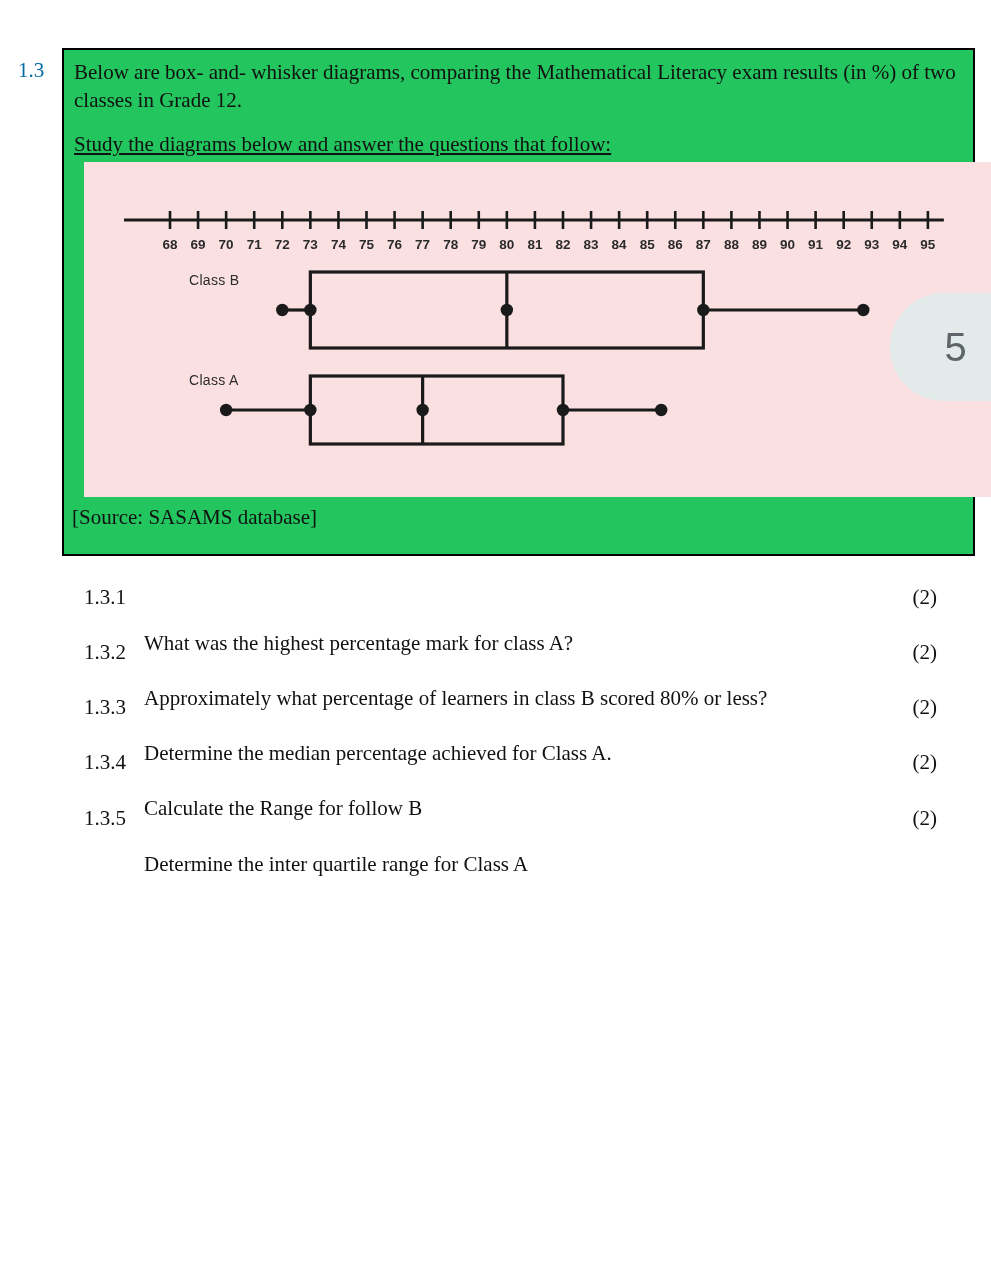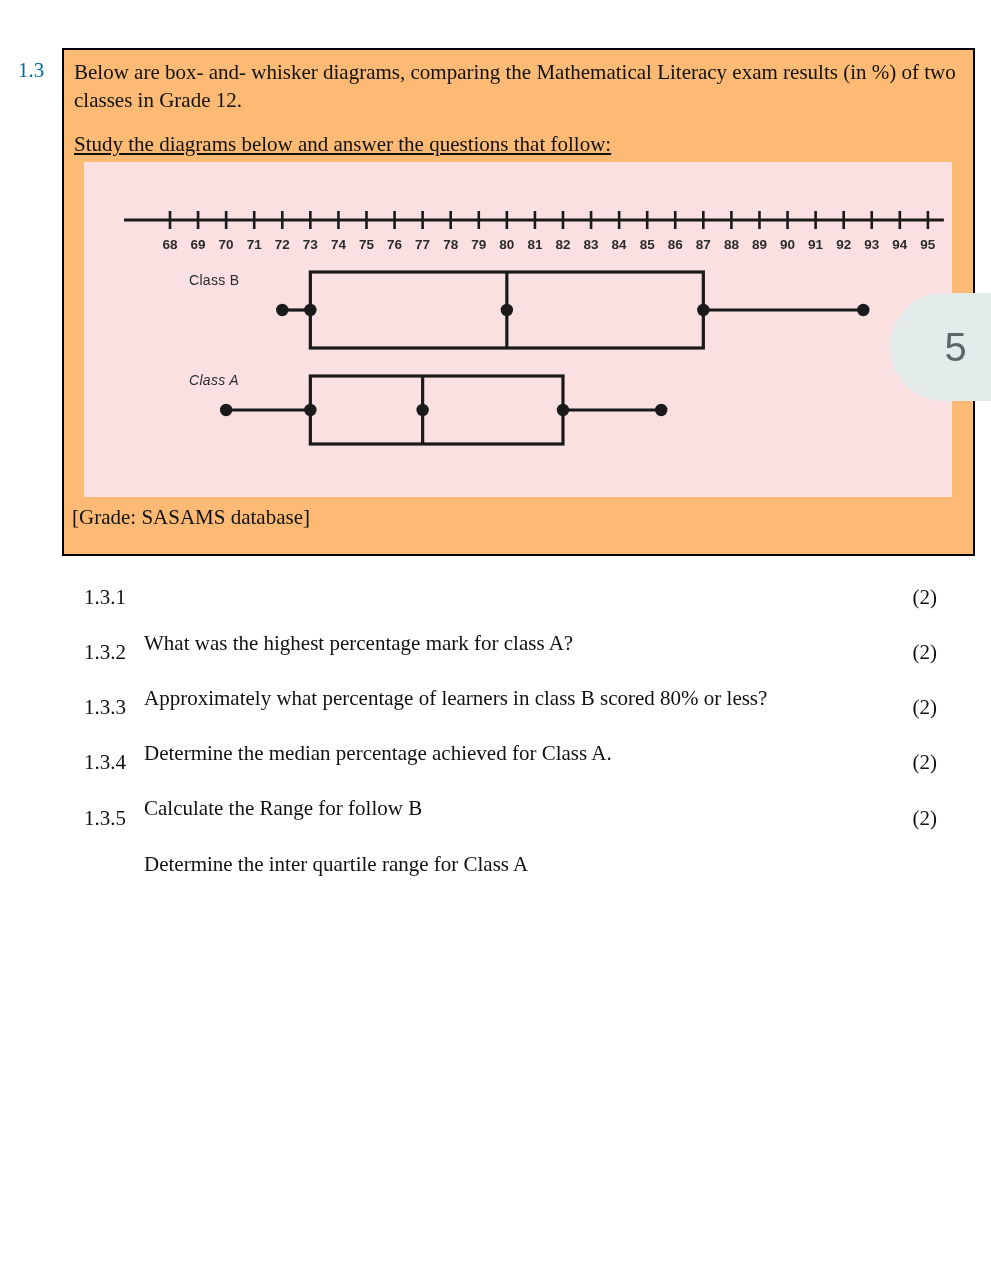--- a/index.html
+++ b/index.html
@@ -12,40 +12,41 @@
   
   #q13-number{
     position:absolute;left:18px;top:58px;
     font-size:21px;color:#0369a1;
   }
   #q13-box{
     position:absolute;left:62px;top:48px;
     width:913px;height:508px;
     border:2px solid #000;
     box-sizing:border-box;
-    background:#fdba74;
+    background:#22c55e;
   }
   #q13-intro{
     position:absolute;left:10px;top:8px;width:890px;
     font-size:21px;line-height:28px;color:#111;
   }
   #q13-study{
     position:absolute;left:10px;top:80px;width:890px;
     font-size:21px;line-height:28px;color:#111;text-decoration:underline;
   }
   #q13-source{
     position:absolute;left:8px;top:455px;
     font-size:21px;color:#111;
   }
 
   
   #diagram-panel{
     position:absolute;left:20px;top:112px;
     width:868px;height:335px;
     background:#fbe0e2;
+    padding-left:40px;
   }
 
   
   .axis-svg{position:absolute;left:0;top:0;}
 
   .cls-label{
     position:absolute;
     font-family:"Liberation Sans",sans-serif;
     font-size:14px;color:#2b2b2b;
     letter-spacing:0.3px;
@@ -158,24 +159,24 @@
         <rect x="226.35" y="214" width="252.63000000000002" height="68" fill="none" stroke="#1a1a1a" stroke-width="3.2"></rect>
         <line x1="338.63" y1="214" x2="338.63" y2="282" stroke="#1a1a1a" stroke-width="3.2"></line>
         <circle cx="142.14" cy="248" r="6.2" fill="#1a1a1a"></circle>
         <circle cx="226.35" cy="248" r="6.2" fill="#1a1a1a"></circle>
         <circle cx="338.63" cy="248" r="6.2" fill="#1a1a1a"></circle>
         <circle cx="478.98" cy="248" r="6.2" fill="#1a1a1a"></circle>
         <circle cx="577.225" cy="248" r="6.2" fill="#1a1a1a"></circle>
       </svg>
 
     <div class="cls-label" id="label-b" style="left:105px;top:110px;">Class B</div>
-    <div class="cls-label" id="label-a" style="left:105px;top:210px;font-style:italic;">Class A</div>
+    <div class="cls-label" id="label-a" style="left:105px;top:210px;">Class A</div>
   </div>
 
-  <div id="q13-source">[Grade:  SASAMS database]</div>
+  <div id="q13-source">[Source:  SASAMS database]</div>
 </div>
 
 <div id="marks-badge">
   <span>5</span>
 </div>
 
 <div class="subq" id="sq0" style="top:585px;">
   <span class="num">1.3.1</span>
   <span class="txt">What was the highest percentage mark for class A?</span>
   <span class="marks">(2)</span>

